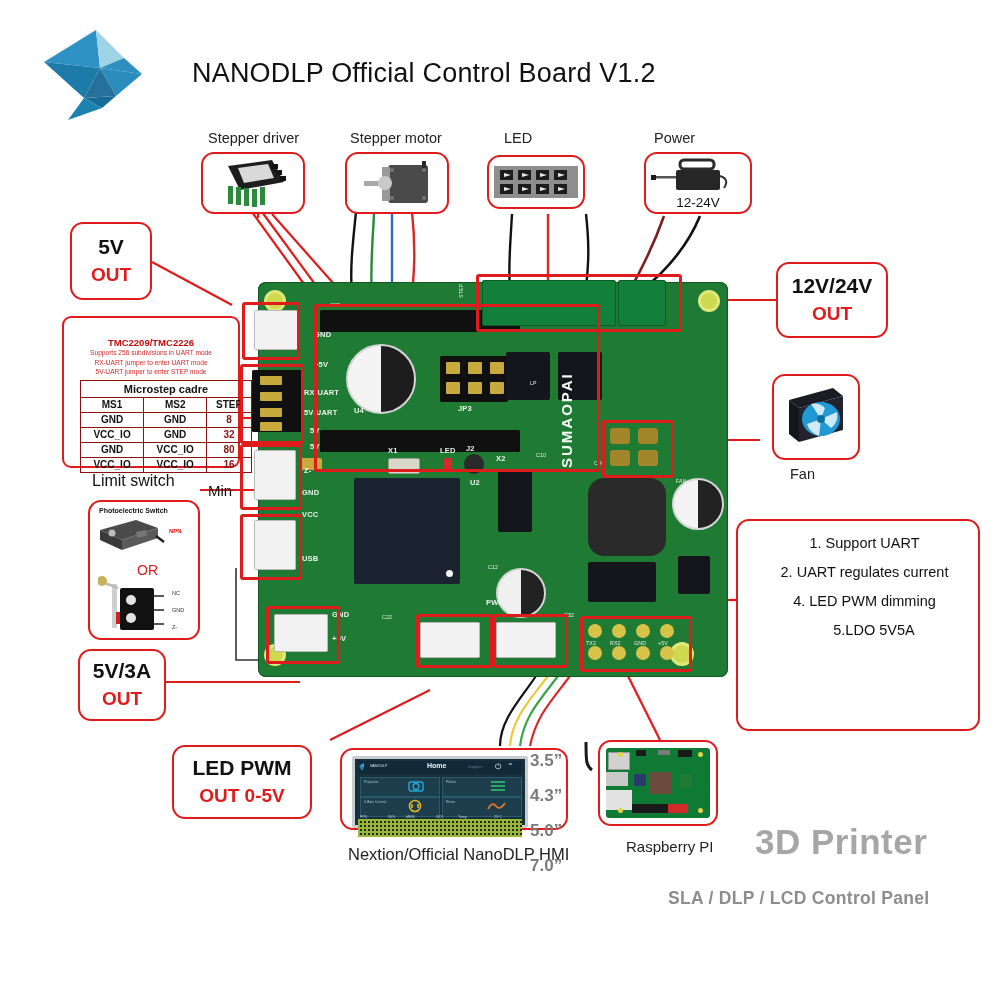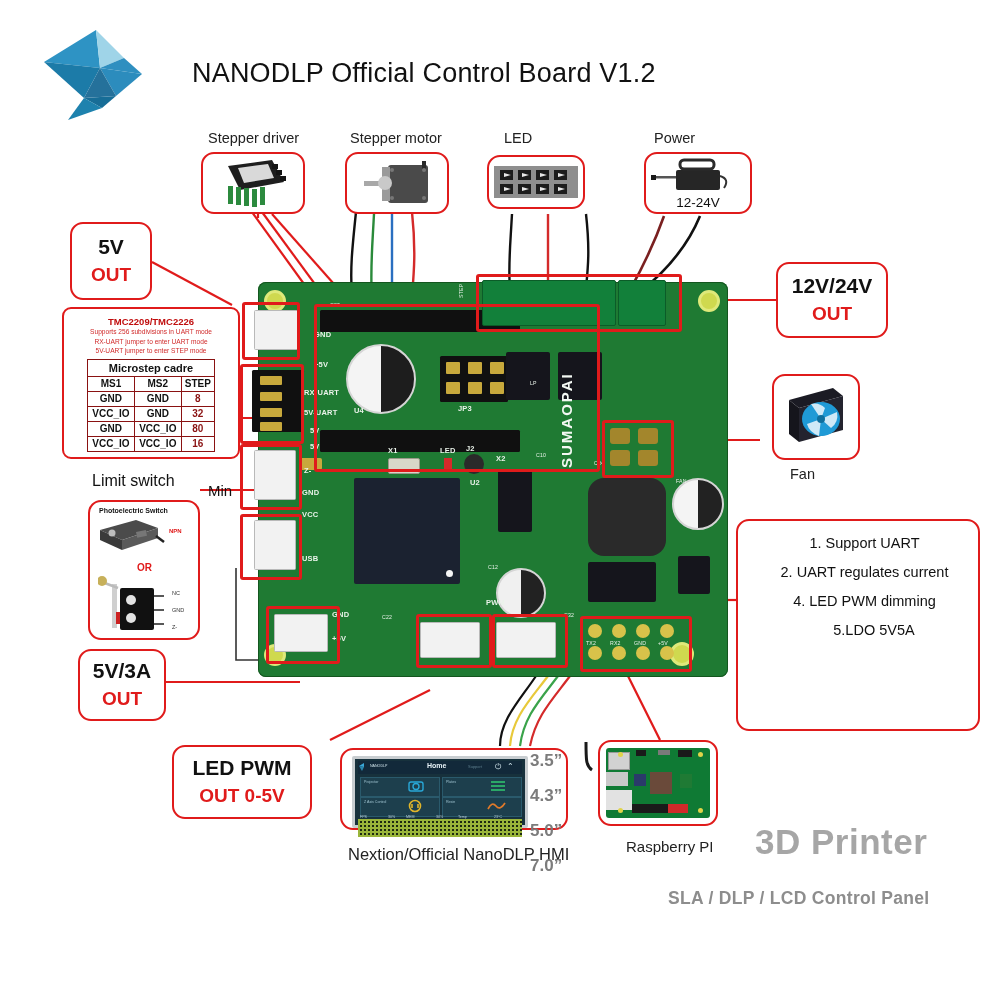--- a/index.html
+++ b/index.html
@@ -15,34 +15,34 @@
   .redbox{border:2.5px solid #e01b1b;border-radius:13px;background:#fff;box-sizing:border-box;}
   .caplabel{font-size:14.5px;color:#222;text-align:center;white-space:nowrap;}
 
   
   .outbox{display:flex;flex-direction:column;align-items:center;justify-content:center;}
   .outbox .big{font-size:21px;font-weight:600;color:#111;line-height:1.15;}
   .outbox .sub{font-size:19px;font-weight:700;color:#e01b1b;line-height:1.25;margin-top:4px;}
   svg.overlay{position:absolute;left:0;top:0;width:1000px;height:1000px;pointer-events:none;}
 
   
-  #msbox{left:62px;top:307px;width:178px;height:152px;border-width:2px;border-radius:9px;padding:4px;}
+  #msbox{left:62px;top:316px;width:178px;height:152px;border-width:2px;border-radius:9px;padding:16px;}
   #msbox .hd{font-size:9.5px;font-weight:700;color:#c00d0d;text-align:center;margin-top:3px;}
   #msbox .sl{font-size:6.6px;color:#d02a2a;text-align:center;line-height:1.45;}
-  #msbox table{border-collapse:collapse;margin:3px auto 0;width:128px;}
+  #msbox table{border-collapse:collapse;margin:3px auto 0;width:172px;}
   #msbox caption{caption-side:top;font-size:11px;font-weight:700;color:#111;border:1.2px solid #8a1212;
                  border-bottom:none;padding:2px 0;}
   #msbox td,#msbox th{border:1.2px solid #8a1212;font-size:10px;font-weight:700;text-align:center;padding:1.5px 0;color:#111;}
   #msbox td.num{color:#8a1212;}
   #msbox th{font-size:10px;}
 
   
   #lsbox{left:88px;top:500px;width:112px;height:140px;}
   .pinlbl{position:absolute;font-size:5.5px;color:#333;}
-  .orlbl{position:absolute;font-size:10px;font-weight:700;color:#e01b1b;}
+  .orlbl{position:absolute;font-size:14px;font-weight:400;color:#e01b1b;}
   .npnlbl{position:absolute;font-size:6px;font-weight:700;color:#e01b1b;}
 
   
   #pcb{left:258px;top:282px;width:470px;height:395px;background:#1f7a33;border-radius:8px;
        box-shadow:0 0 0 1px #14561f inset;}
   #pcbshadow{left:246px;top:272px;width:500px;height:420px;background:#e9e9e9;border-radius:4px;z-index:-1;}
   .pad{position:absolute;background:#d8c24a;border-radius:50%;}
   .silk{position:absolute;color:#eaf3ea;font-size:7.5px;font-weight:600;letter-spacing:.2px;}
   .silk.sm{font-size:5.2px;font-weight:400;}
   .chip{position:absolute;background:#15151c;border-radius:2px;}

